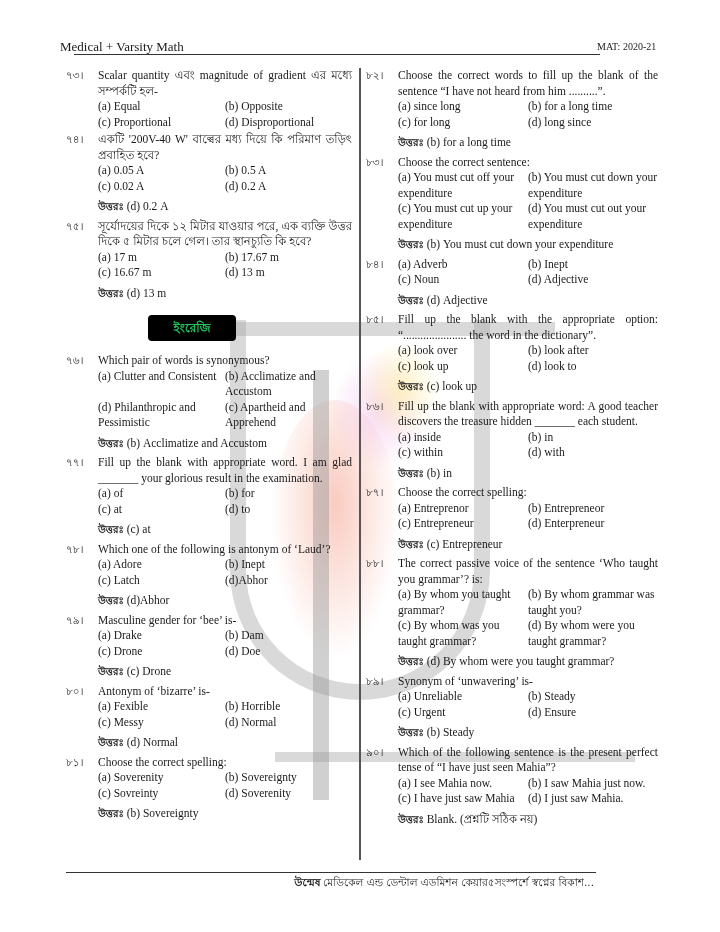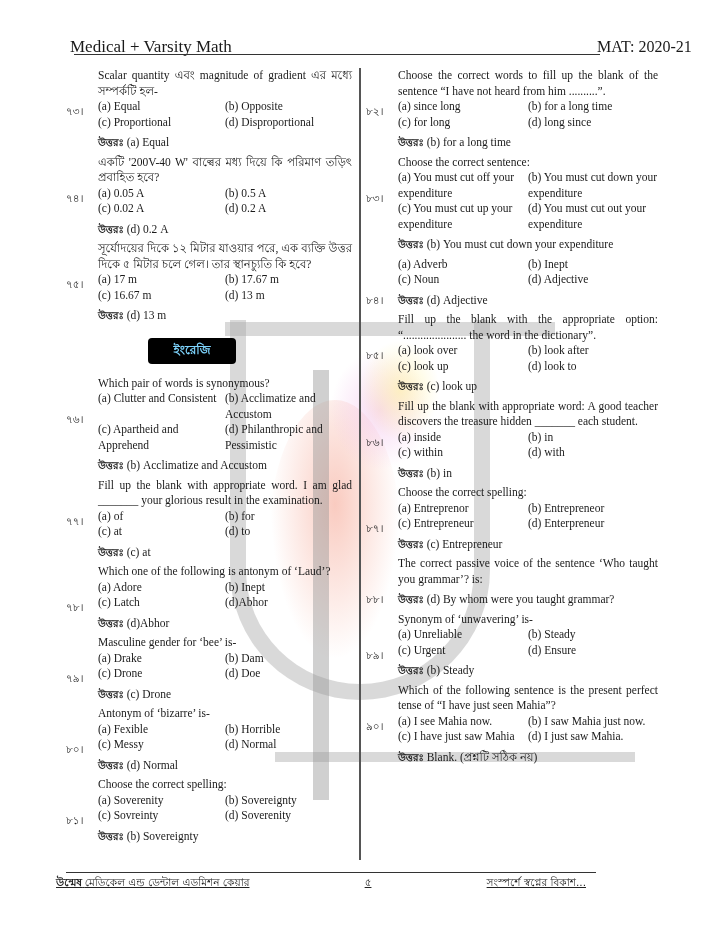--- a/index.html
+++ b/index.html
@@ -1,38 +1,38 @@
 <!DOCTYPE html>
 <html><head>
 <meta charset="utf-8">
 <style>
   html, body { margin: 0; padding: 0; }
   body {
     width: 720px; height: 932px; background: #ffffff; position: relative; overflow: hidden;
     font-family: "Liberation Serif", serif; color: #1a1a1a;
   }
   .header {
-    position: absolute; left: 70px; top: 38px; width: 226px; height: 18px;
-    font-size: 17px; line-height: 18px;
+    position: absolute; left: 60px; top: 38px; width: 226px; height: 18px;
+    font-size: 13px; line-height: 18px;
   }
   .header-right {
-    position: absolute; left: 597px; top: 38px; font-size: 16px; line-height: 18px;
+    position: absolute; left: 597px; top: 38px; font-size: 10px; line-height: 18px;
   }
   .header-rule {
     position: absolute; left: 74px; top: 54px; width: 526px; height: 1px; background: #333;
   }
   .col-divider {
     position: absolute; left: 359px; top: 68px; width: 2px; height: 792px; background: #555;
   }
   .footer-rule {
     position: absolute; left: 66px; top: 872px; width: 530px; height: 1px; background: #333;
   }
   .footer {
-    position: absolute; left: 56px; top: 875px; width: 530px; font-size: 10.5px; line-height: 14px;
-    display: flex; justify-content: space-between; color: #222; text-decoration: underline;
+    position: absolute; left: 64px; top: 875px; width: 530px; font-size: 10.5px; line-height: 14px;
+    display: flex; justify-content: flex-end; color: #222;
   }
   .footer .brand { font-weight: bold; }
 
   
   .wm { position: absolute; pointer-events: none; }
   .wm-u {
     left: 230px; top: 320px; width: 260px; height: 380px;
     border: 16px solid rgba(170,170,170,0.45); border-top: none;
     border-radius: 0 0 130px 130px; box-sizing: border-box;
   }
@@ -57,33 +57,33 @@
   .wm-yellow {
     left: 360px; top: 340px; width: 80px; height: 100px;
     background: radial-gradient(ellipse at 50% 50%, rgba(255,240,150,0.55), rgba(255,240,150,0) 70%);
   }
 
   .column { position: absolute; top: 68px; font-size: 11.5px; line-height: 15.5px; }
   .col-left { left: 66px; width: 286px; }
   .col-right { left: 366px; width: 292px; }
 
   .q { display: flex; margin-bottom: 2px; }
-  .qnum { width: 32px; flex: 0 0 32px; font-family: "DejaVu Sans", sans-serif; font-size: 10.5px; margin-top: 36px; }
+  .qnum { width: 32px; flex: 0 0 32px; font-family: "DejaVu Sans", sans-serif; font-size: 10.5px; }
   .qbody { flex: 1; }
   .qtext { text-align: justify; }
   .opts { display: grid; grid-template-columns: 1fr 1fr; }
   .opts.single { grid-template-columns: 1fr 1fr; }
   .answer { margin-top: 5px; margin-bottom: 2px; }
   .answer .lbl { font-family: "DejaVu Sans", sans-serif; font-size: 10px; font-weight: bold; }
   .bn { font-family: "DejaVu Sans", sans-serif; font-size: 10.5px; }
 
   .section-badge {
-    margin: 12px 0 12px 82px; width: 88px; height: 26px; background: #000; color: #7dd3fc;
+    margin: 12px 0 12px 82px; width: 88px; height: 26px; background: #000; color: #22c55e;
     border-radius: 4px; text-align: center; line-height: 26px;
-    font-family: Liberation Mono, monospace; font-size: 12px; font-weight: bold;
+    font-family: Liberation Sans, sans-serif; font-size: 12px; font-weight: bold;
   }
 </style>
 </head>
 <body>
 
 <div class="wm wm-flame"></div>
 <div class="wm wm-pink"></div>
 <div class="wm wm-yellow"></div>
 <div class="wm wm-u"></div>
 <div class="wm wm-bar-top"></div>
@@ -102,21 +102,20 @@
         <div class="q">
           <span class="qnum">৭৩।</span>
           <div class="qbody">
             <div class="qtext">Scalar quantity এবং magnitude of gradient এর মধ্যে সম্পর্কটি হল-</div>
             <div class="opts">
               <div>(a) Equal</div>
               <div>(b) Opposite</div>
               <div>(c) Proportional</div>
               <div>(d) Disproportional</div>
             </div>
-            <div class="answer"><span class="lbl">উত্তরঃ</span> <span>(a) Equal</span></div>
           </div>
         </div>
       </div>
       <div>
         <div class="q">
           <span class="qnum">৭৪।</span>
           <div class="qbody">
             <div class="qtext">একটি '200V-40 W' বাল্বের মধ্য দিয়ে কি পরিমাণ তড়িৎ প্রবাহিত হবে?</div>
             <div class="opts">
               <div>(a) 0.05 A</div>
@@ -147,22 +146,22 @@
   <div class="section-badge">ইংরেজি</div>
   <div id="left-after">
       <div>
         <div class="q">
           <span class="qnum">৭৬।</span>
           <div class="qbody">
             <div class="qtext">Which pair of words is synonymous?</div>
             <div class="opts single">
               <div>(a) Clutter and Consistent</div>
               <div>(b) Acclimatize and Accustom</div>
+              <div>(d) Philanthropic and Pessimistic</div>
               <div>(c) Apartheid and Apprehend</div>
-              <div>(d) Philanthropic and Pessimistic</div>
             </div>
             <div class="answer"><span class="lbl">উত্তরঃ</span> <span>(b) Acclimatize and Accustom</span></div>
           </div>
         </div>
       </div>
       <div>
         <div class="q">
           <span class="qnum">৭৭।</span>
           <div class="qbody">
             <div class="qtext">Fill up the  blank with appropriate word. I am glad _______ your glorious result in the examination.</div>
@@ -328,20 +327,26 @@
             </div>
             <div class="answer"><span class="lbl">উত্তরঃ</span> <span>(c) Entrepreneur</span></div>
           </div>
         </div>
       </div>
       <div>
         <div class="q">
           <span class="qnum">৮৮।</span>
           <div class="qbody">
             <div class="qtext">The correct passive voice of the sentence ‘Who taught you grammar’? is:</div>
+            <div class="opts single">
+              <div>(a) By whom you taught grammar?</div>
+              <div>(b) By whom grammar was taught you?</div>
+              <div>(c) By whom was you taught grammar?</div>
+              <div>(d) By whom were you taught grammar?</div>
+            </div>
             <div class="answer"><span class="lbl">উত্তরঃ</span> <span>(d) By whom were you taught grammar?</span></div>
           </div>
         </div>
       </div>
       <div>
         <div class="q">
           <span class="qnum">৮৯।</span>
           <div class="qbody">
             <div class="qtext">Synonym of ‘unwavering’ is-</div>
             <div class="opts">

